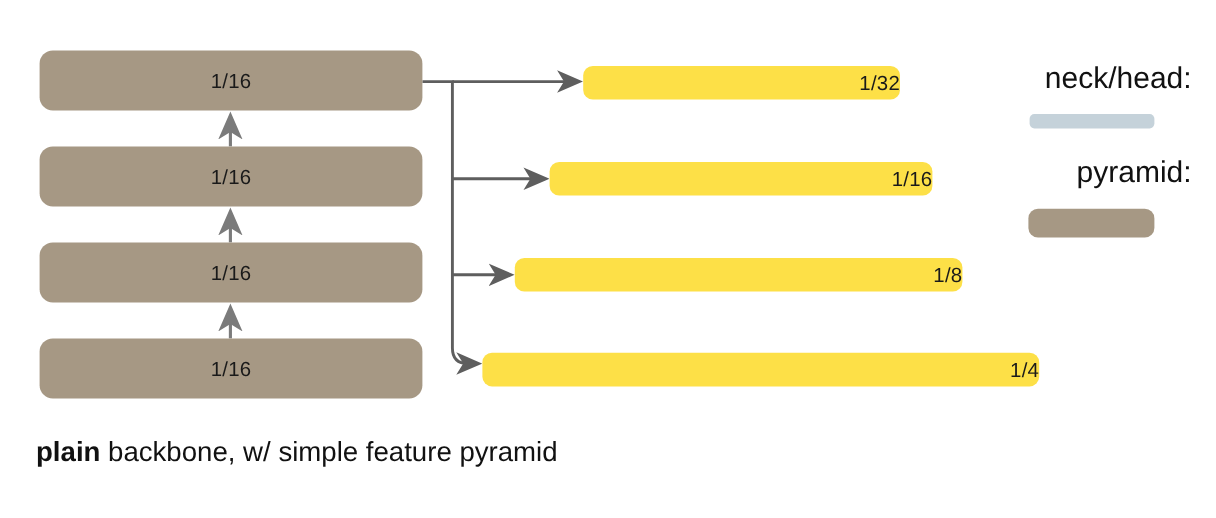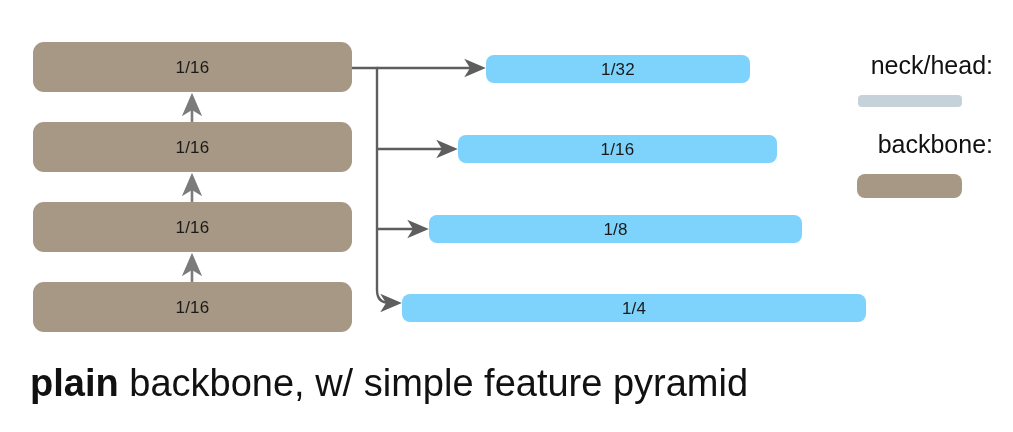--- a/index.html
+++ b/index.html
@@ -40,22 +40,23 @@
     font-size: 17px;
     line-height: 1;
     letter-spacing: 0.2px;
   }
 
   .block.backbone {
     background: #a69884;
     border-radius: 11px;
   }
   .block.neck {
-    background: #7dd3fc;
+    background: #fde047;
     border-radius: 8px;
+    justify-content: flex-end;
   }
 
   
   .legend-label {
     position: absolute;
     text-align: right;
     color: #111111;
     font-size: 25px;
     line-height: 1;
     white-space: nowrap;
@@ -70,21 +71,21 @@
   .legend-swatch.backbone {
     background: #a69884;
     border-radius: 8px;
   }
 
   
   #caption {
     position: absolute;
     left: 30px;
     top: 364px;
-    font-size: 38px;
+    font-size: 23px;
     line-height: 1.05;
     color: #111111;
     white-space: nowrap;
   }
   #caption .strong {
     font-weight: bold;
   }
 </style>
 </head>
 <body>
@@ -141,18 +142,18 @@
   <div class="block neck" style="left:429px; top:215px; width:373px; height:28px;">
     <span>1/8</span>
   </div>
   <div class="block neck" style="left:402px; top:294px; width:464px; height:28px;">
     <span>1/4</span>
   </div>
 
   <div class="legend-label" style="left:793px; top:53px; width:200px;text-align:right;">neck/head:</div>
   <div class="legend-swatch neck" style="left:858px; top:95px; width:104px; height:12px;"></div>
 
-  <div class="legend-label" style="left:793px; top:132px; width:200px;">backbone:</div>
+  <div class="legend-label" style="left:793px; top:132px; width:200px;">pyramid:</div>
   <div class="legend-swatch backbone" style="left:857px; top:174px; width:105px; height:24px;"></div>
 
   <div id="caption"><span class="strong">plain</span><span> backbone, w/ simple feature pyramid</span></div>
 
 </div>
 
 </body></html>

